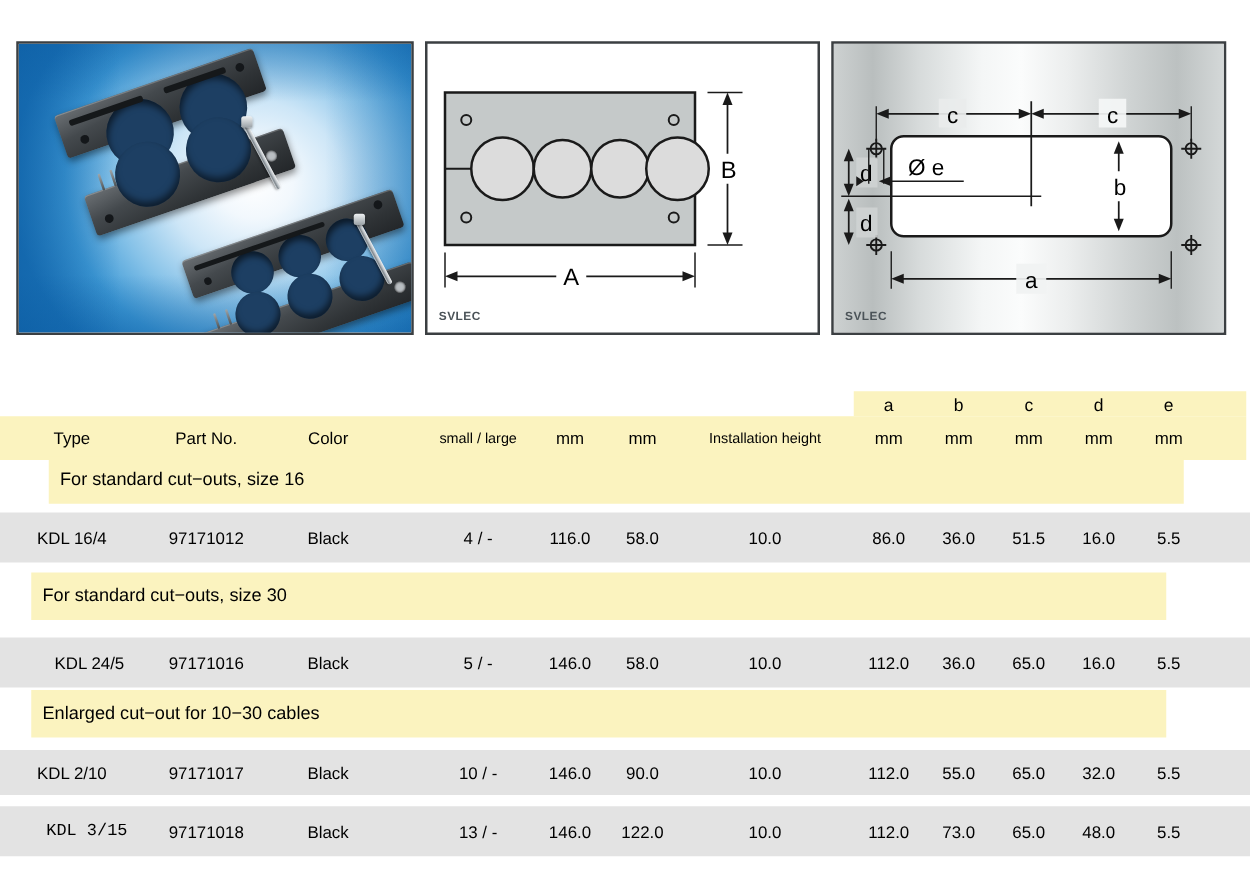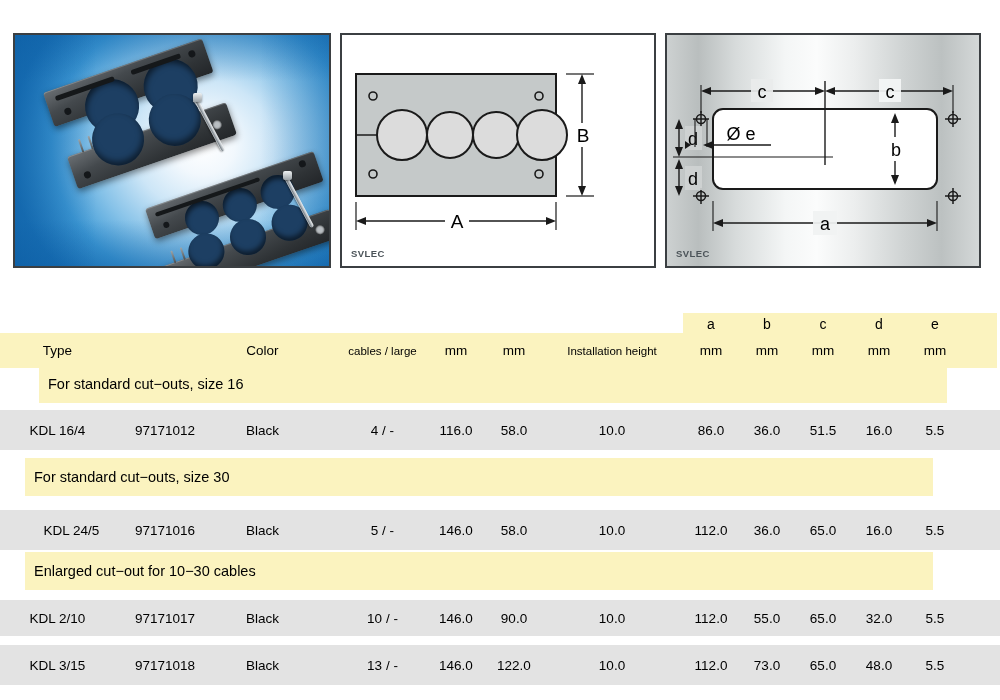--- a/index.html
+++ b/index.html
@@ -359,22 +359,23 @@
   </div>
 </div>
 
 <div id="spec-table">
 
   <div class="row" id="header-row">
     <div id="header-upper-band"></div>
     <div id="header-lower-band"></div>
 
     <div class="hdr-main" style="left:0px;   width:115px;">Type</div>
+    <div class="hdr-main" style="left:115px; width:100px;">Part No.</div>
     <div class="hdr-main" style="left:215px; width:95px;">Color</div>
-    <div class="hdr-main sm" style="left:330px; width:105px;">cables / large</div>
+    <div class="hdr-main sm" style="left:330px; width:105px;">small / large</div>
     <div class="hdr-main" style="left:428px; width:56px;">mm</div>
     <div class="hdr-main" style="left:486px; width:56px;">mm</div>
     <div class="hdr-main sm" style="left:542px; width:140px;">Installation height</div>
 
     <div class="hdr-letter" style="left:683px; width:56px;">a</div>
     <div class="hdr-letter" style="left:739px; width:56px;">b</div>
     <div class="hdr-letter" style="left:795px; width:56px;">c</div>
     <div class="hdr-letter" style="left:851px; width:56px;">d</div>
     <div class="hdr-letter" style="left:907px; width:56px;">e</div>
 
@@ -443,21 +444,21 @@
     <div class="cell" style="left:542px; width:140px;">10.0</div>
     <div class="cell" style="left:683px; width:56px;">112.0</div>
     <div class="cell" style="left:739px; width:56px;">55.0</div>
     <div class="cell" style="left:795px; width:56px;">65.0</div>
     <div class="cell" style="left:851px; width:56px;">32.0</div>
     <div class="cell" style="left:907px; width:56px;">5.5</div>
   </div>
 
   <div class="row" style="top:345px; height:40px;">
     <div class="band band-grey" style="left:0px; width:1000px;"></div>
-    <div class="cell" style="left:0px;   width:115px;">KDL 3/15</div>
+    <div class="cell" style="left:12px;   width:115px;font-family:Liberation Mono, monospace;">KDL 3/15</div>
     <div class="cell" style="left:115px; width:100px;">97171018</div>
     <div class="cell" style="left:215px; width:95px;">Black</div>
     <div class="cell" style="left:330px; width:105px;">13 / -</div>
     <div class="cell" style="left:428px; width:56px;">146.0</div>
     <div class="cell" style="left:486px; width:56px;">122.0</div>
     <div class="cell" style="left:542px; width:140px;">10.0</div>
     <div class="cell" style="left:683px; width:56px;">112.0</div>
     <div class="cell" style="left:739px; width:56px;">73.0</div>
     <div class="cell" style="left:795px; width:56px;">65.0</div>
     <div class="cell" style="left:851px; width:56px;">48.0</div>

